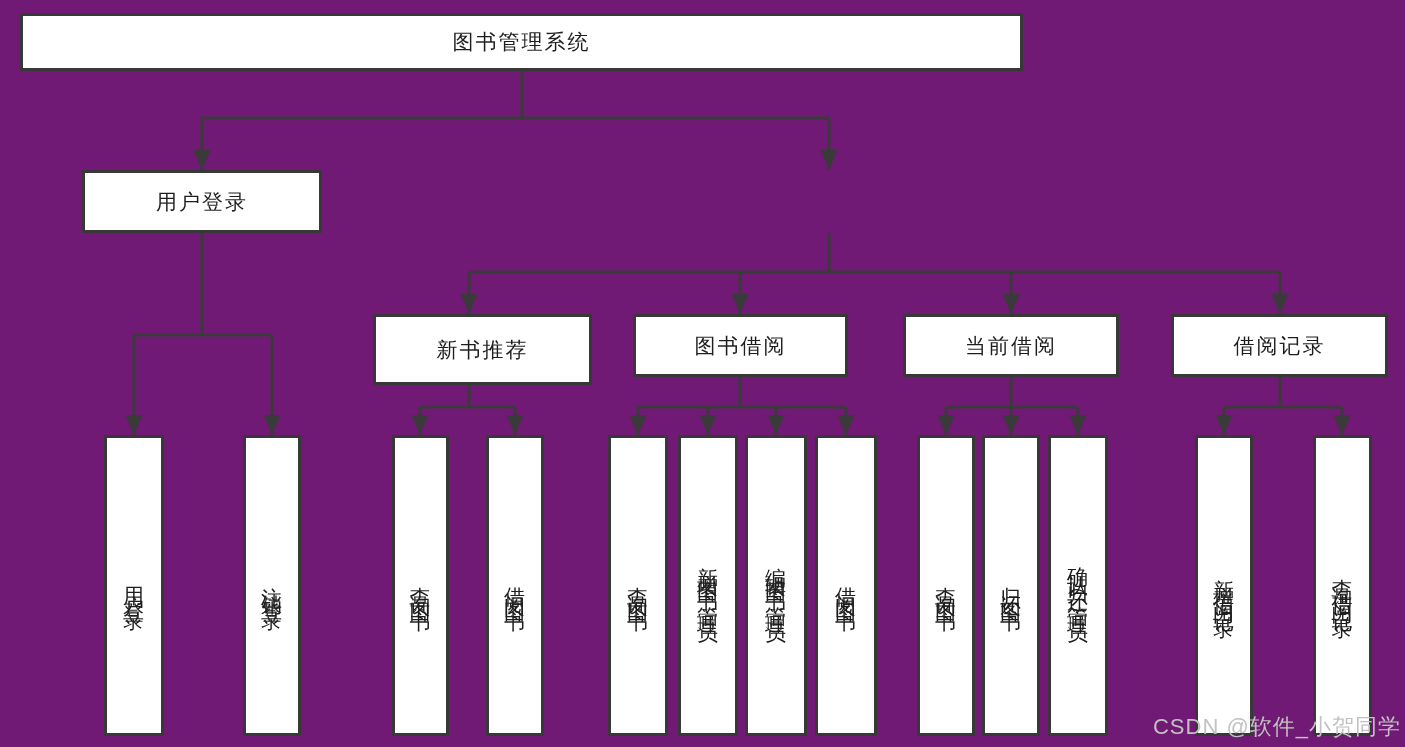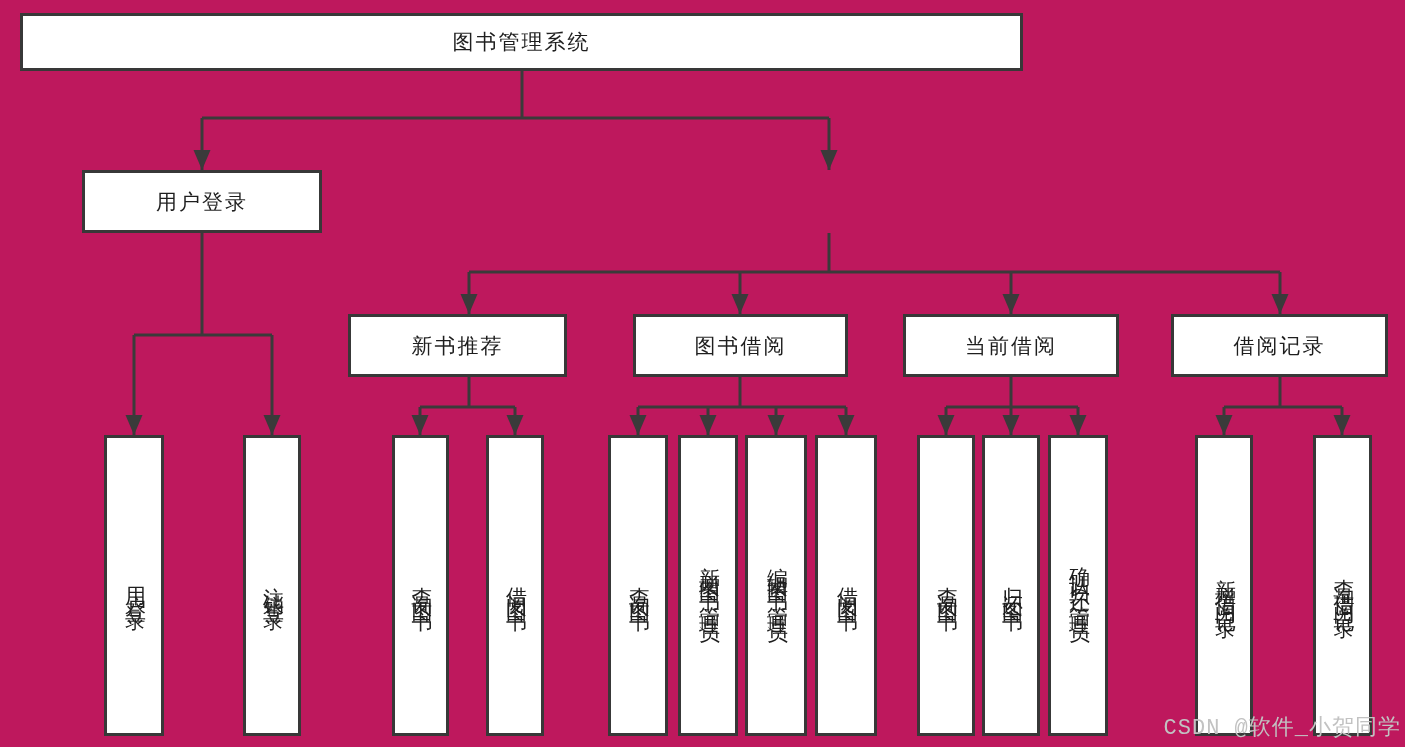--- a/index.html
+++ b/index.html
@@ -5,23 +5,22 @@
   html, body {
     margin: 0;
     padding: 0;
     background: #ffffff;
     font-family: "Liberation Sans", sans-serif;
   }
   .stage {
     position: relative;
     width: 1405px;
     height: 747px;
-    background: #be185d;
+    background: #701a75;
     overflow: hidden;
-    font-family: Liberation Mono, monospace;
   }
   .connectors {
     position: absolute;
     left: 0;
     top: 0;
     width: 1405px;
     height: 747px;
     pointer-events: none;
   }
   .node {
@@ -110,21 +109,21 @@
       <line x1="1224" y1="407" x2="1342" y2="407"></line>
       <line x1="1224" y1="407" x2="1224" y2="435" marker-end="url(#arrow)"></line>
       <line x1="1342" y1="407" x2="1342" y2="435" marker-end="url(#arrow)"></line>
     </g>
   </svg>
 
   <div class="node h" style="left:20px;top:13px;width:1003px;height:58px">图书管理系统</div>
 
   <div class="node h" style="left:82px;top:170px;width:240px;height:63px">用户登录</div>
 
-  <div class="node h" style="left:348px;top:314px;width:219px;height:63px">新书推荐</div>
+  <div class="node h" style="left:373px;top:314px;width:219px;height:71px">新书推荐</div>
   <div class="node h" style="left:903px;top:314px;width:216px;height:63px">当前借阅</div>
   <div class="node h" style="left:633px;top:314px;width:215px;height:63px">图书借阅</div>
   <div class="node h" style="left:1171px;top:314px;width:217px;height:63px">借阅记录</div>
 
   <div class="node v" style="left:104px;top:435px;width:60px;height:301px">用户登录</div>
   <div class="node v" style="left:243px;top:435px;width:58px;height:301px">注销登录</div>
 
   <div class="node v" style="left:392px;top:435px;width:57px;height:301px">查询图书</div>
   <div class="node v" style="left:486px;top:435px;width:58px;height:301px">借阅图书</div>
 

